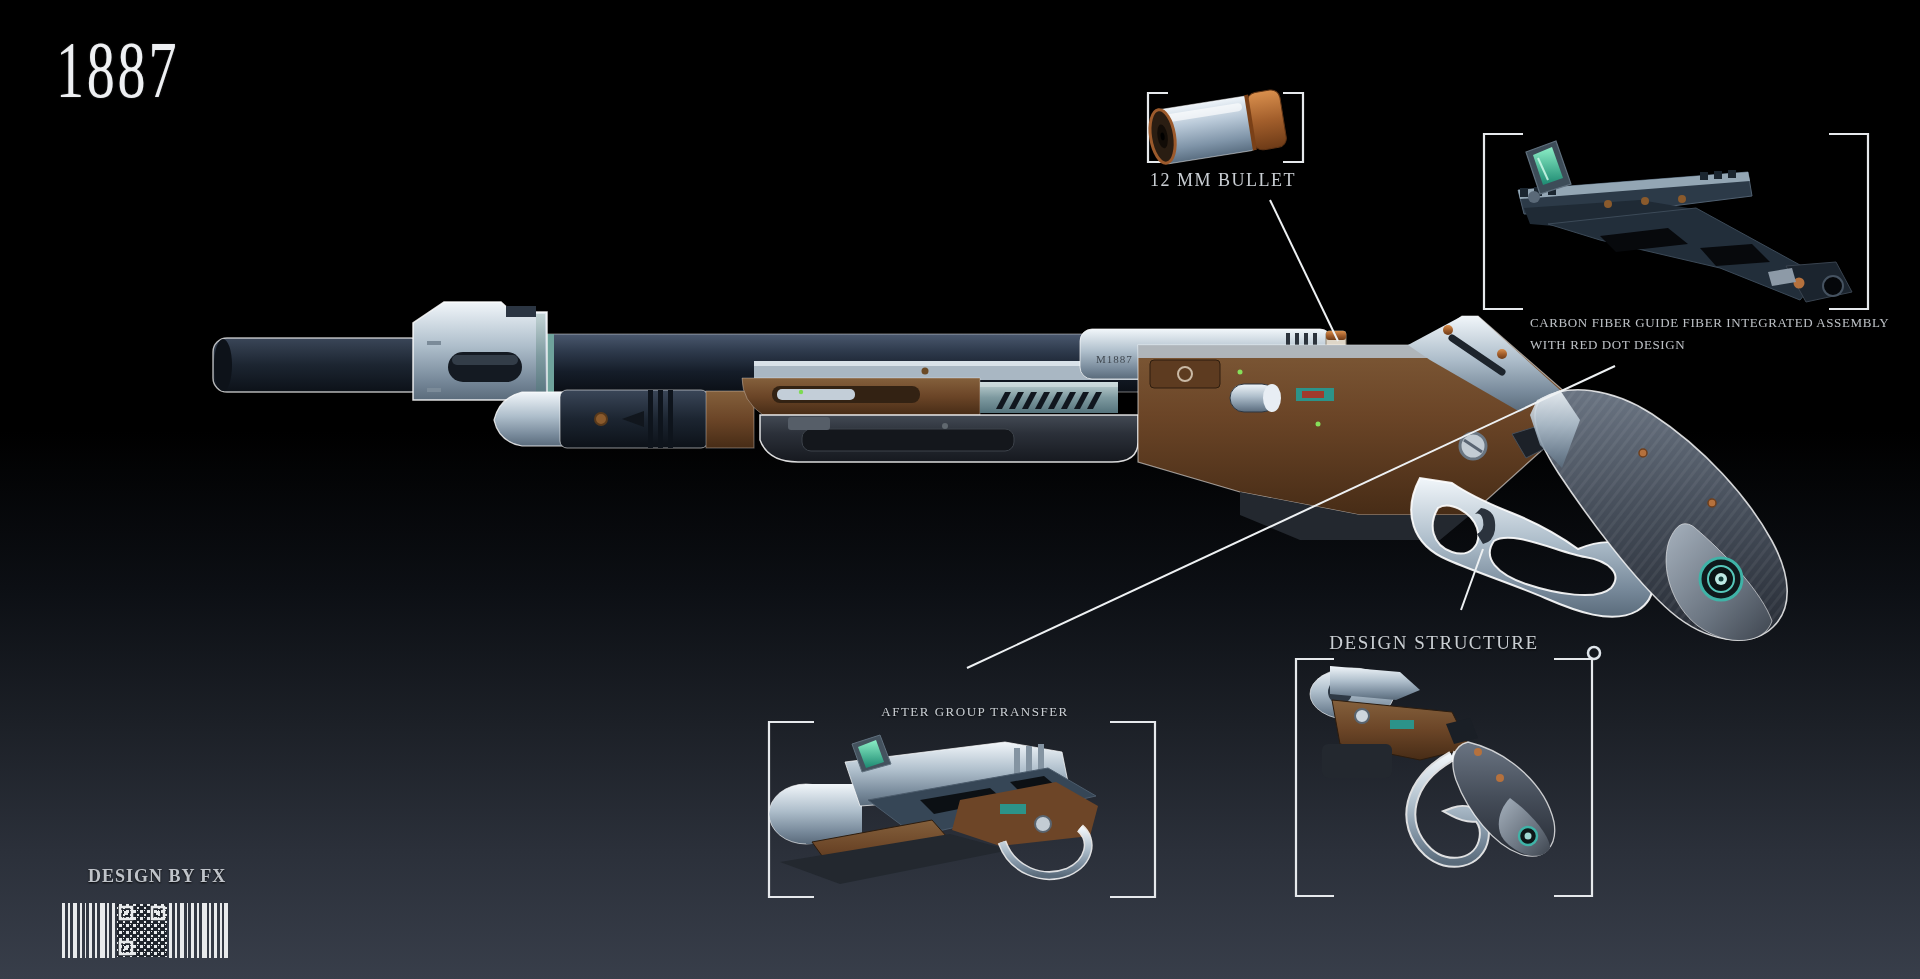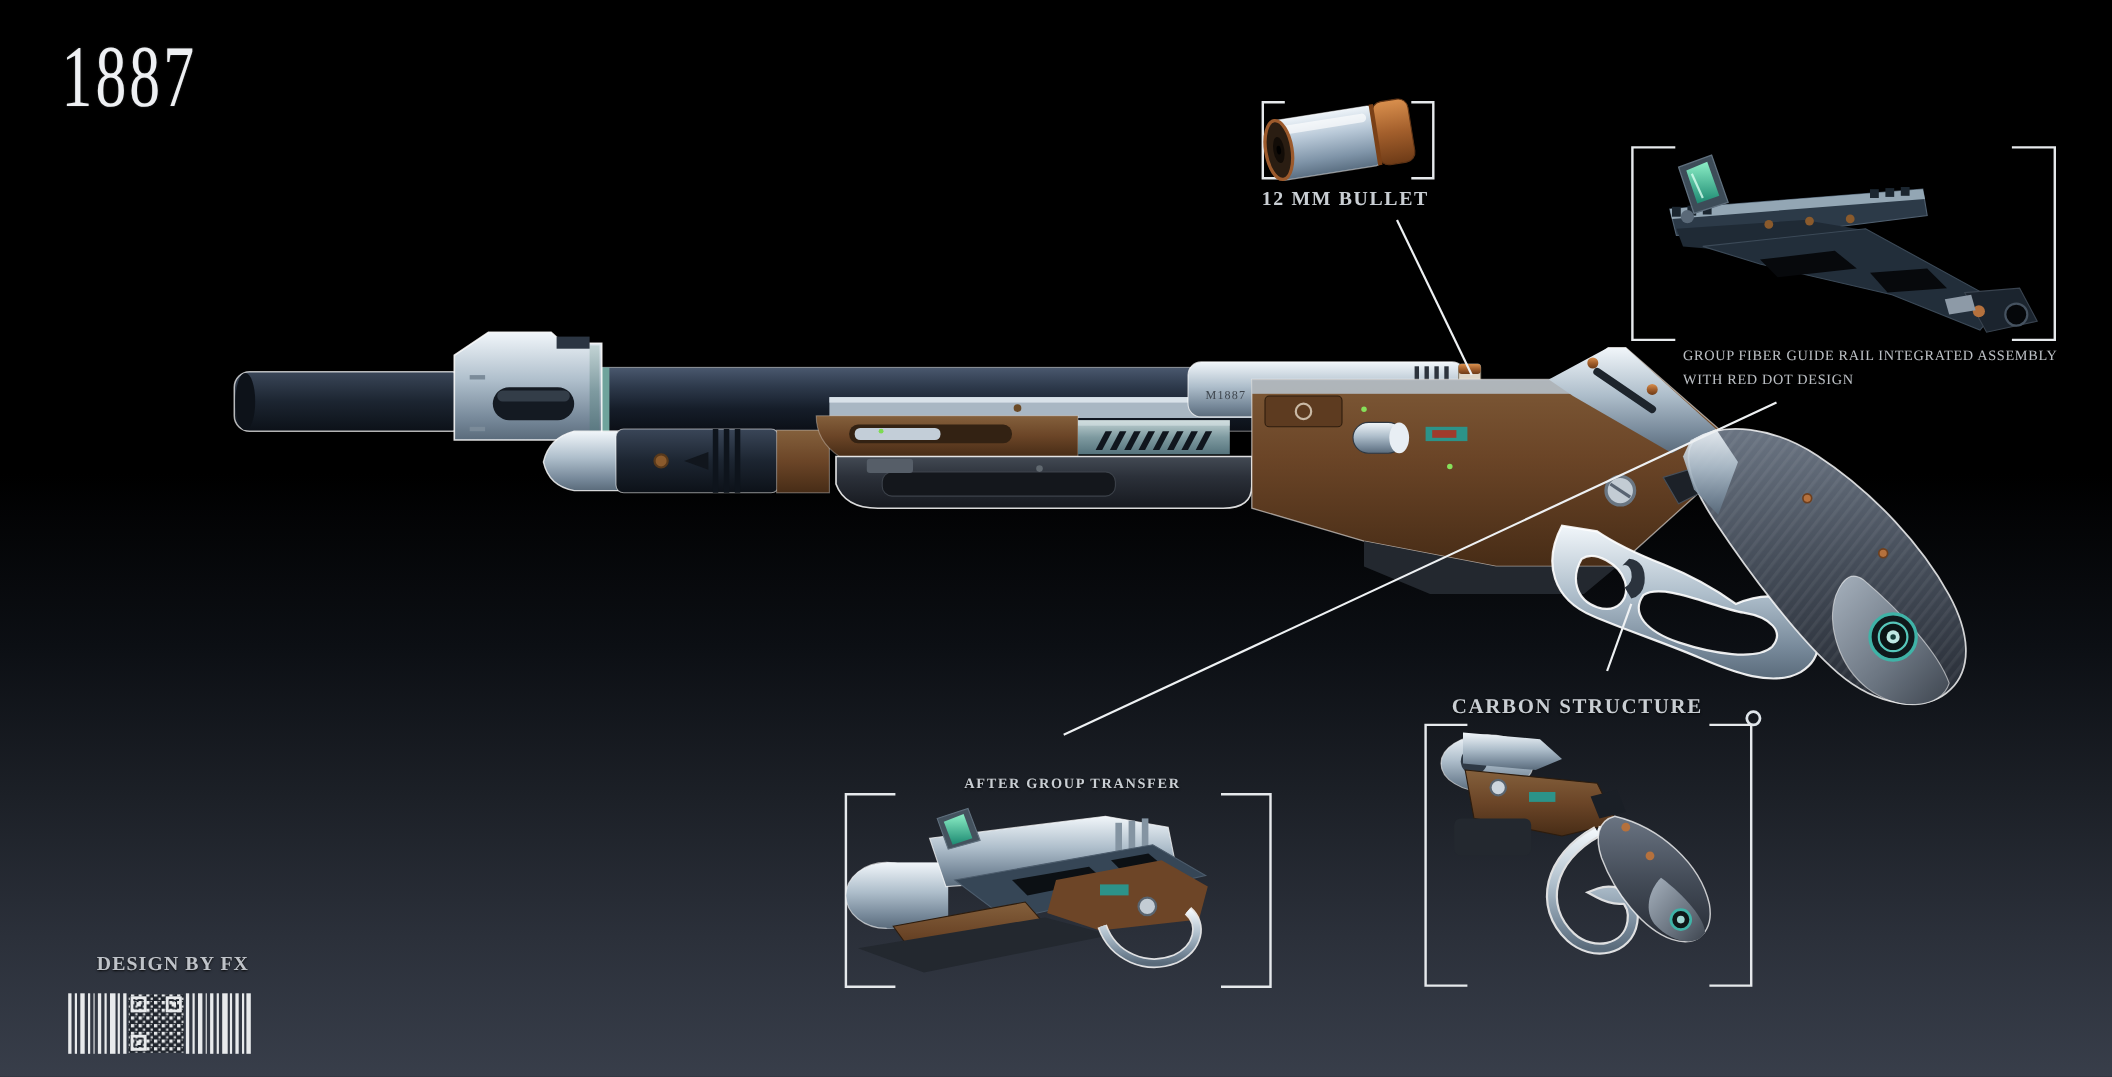--- a/index.html
+++ b/index.html
@@ -7,21 +7,21 @@
     position:relative;width:1920px;height:979px;overflow:hidden;
     background:linear-gradient(180deg,#000 0%,#000 44%,#0c0f14 60%,#1c2027 74%,#2b303a 87%,#383e4a 100%);
     font-family:"Liberation Serif", serif;
   }
   .art{position:absolute;left:0;top:0;width:1920px;height:979px;display:block;}
   .lbl{
     position:absolute;color:#c9ced3;letter-spacing:1.5px;white-space:nowrap;
     text-shadow:0 1px 2px rgba(0,0,0,.9), 0 0 1px rgba(255,255,255,.12);
     font-family:"Liberation Serif", serif;
   }
-  .lbl.center{transform:translateX(-50%);font-weight:bold;}
+  .lbl.center{transform:translateX(-50%);}
   #logo{
     position:absolute;left:56px;top:30px;font-size:80px;line-height:80px;color:#eef0f3;
     letter-spacing:4px;transform:scaleX(.70);transform-origin:left top;
     text-shadow:0 0 2px rgba(255,255,255,.25);
   }
   #bullet-label{top:170px;left:1223px;font-size:18px;}
   #rail-caption-1{top:315px;left:1530px;font-size:13px;letter-spacing:.6px;color:#bcc0c5;}
   #rail-caption-2{top:337px;left:1530px;font-size:13px;letter-spacing:.6px;color:#bcc0c5;}
   #group-label{top:704px;left:975px;font-size:13px;}
   #lever-label{top:632px;left:1434px;font-size:19px;}
@@ -352,21 +352,21 @@
       <rect x="124" y="911" width="4" height="4" fill="#e8eaec"></rect>
       <rect x="156" y="911" width="4" height="4" fill="#e8eaec"></rect>
       <rect x="124" y="946" width="4" height="4" fill="#e8eaec"></rect>
     </g>
   </svg>
 
   <div id="logo">1887</div>
 
   <div id="bullet-label" class="lbl center">12 MM BULLET</div>
 
-  <div id="rail-caption-1" class="lbl">GROUP FIBER GUIDE RAIL INTEGRATED ASSEMBLY</div>
+  <div id="rail-caption-1" class="lbl">CARBON FIBER GUIDE FIBER INTEGRATED ASSEMBLY</div>
   <div id="rail-caption-2" class="lbl">WITH RED DOT DESIGN</div>
 
   <div id="group-label" class="lbl center">AFTER GROUP TRANSFER</div>
 
-  <div id="lever-label" class="lbl center">CARBON STRUCTURE</div>
+  <div id="lever-label" class="lbl center">DESIGN STRUCTURE</div>
 
   <div id="credit" class="lbl">DESIGN BY FX</div>
 </div>
 
 </body></html>

